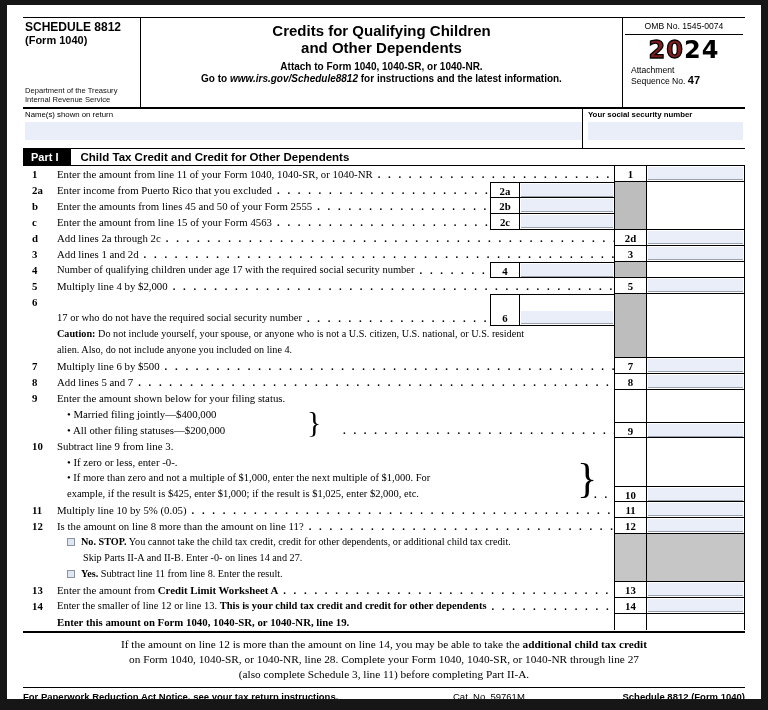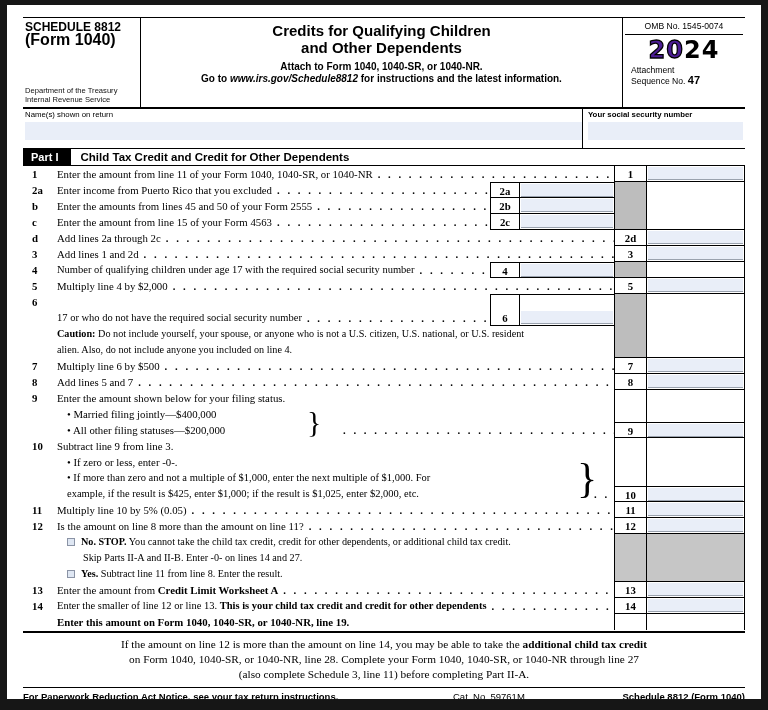--- a/index.html
+++ b/index.html
@@ -9,32 +9,32 @@
   }
   *{margin:0;padding:0;box-sizing:border-box;}
   body{background:#444;font-family:"Liberation Sans",sans-serif;}
   .page{width:768px;height:710px;background:#161616;padding:5px 7px 11px 7px;}
   .sheet{background:#fff;width:100%;height:100%;padding:12px 16px 0 16px;overflow:hidden;position:relative;}
 
   
   .hdr{display:flex;border-top:1px solid #000;border-bottom:2px solid #000;height:92px;}
   .hdr-left{width:118px;border-right:1px solid #000;display:flex;flex-direction:column;justify-content:space-between;padding:3px 4px 3px 2px;}
   .sched{font-weight:bold;font-size:12px;line-height:13px;}
-  .sched2{font-weight:bold;font-size:16px;line-height:12px;}
+  .sched2{font-weight:bold;font-size:11px;line-height:12px;}
   .dept{font-size:7.6px;line-height:9px;color:#111;}
   .hdr-center{flex:1;text-align:center;padding-top:4px;}
   .title{font-weight:bold;font-size:15px;line-height:17px;}
   .attach{font-weight:bold;font-size:10px;margin-top:5px;}
   .goto{font-weight:bold;font-size:10px;margin-top:1px;}
   .goto .url{font-style:italic;}
   .hdr-right{width:123px;border-left:1px solid #000;text-align:center;padding-top:3px;}
   .omb{font-size:8.6px;padding-bottom:3px;}
   .omb-rule{border-bottom:1px solid #000;margin:0 2px;}
   .year{font-size:24px;font-weight:bold;letter-spacing:1px;line-height:26px;margin-top:2px;font-family:"DejaVu Sans",sans-serif;}
-  .yr-o{color:#4c1d95;-webkit-text-stroke:1.3px #000;}
+  .yr-o{color:#7f1d1d;-webkit-text-stroke:1.3px #000;}
   .yr-b{color:#000;}
   .attachment{font-size:8.6px;text-align:left;padding-left:8px;line-height:10px;margin-top:2px;}
   .attachment .seq{font-weight:bold;font-size:11px;}
 
   
   .namerow{display:flex;height:40px;border-bottom:1.5px solid #000;}
   .name-box{flex:1;padding:1px 0 0 2px;}
   .ssn-box{width:163px;border-left:1px solid #000;padding:1px 2px 0 5px;}
   .lbl{font-size:7.8px;line-height:10px;}
   .lbl.b{font-weight:bold;}

